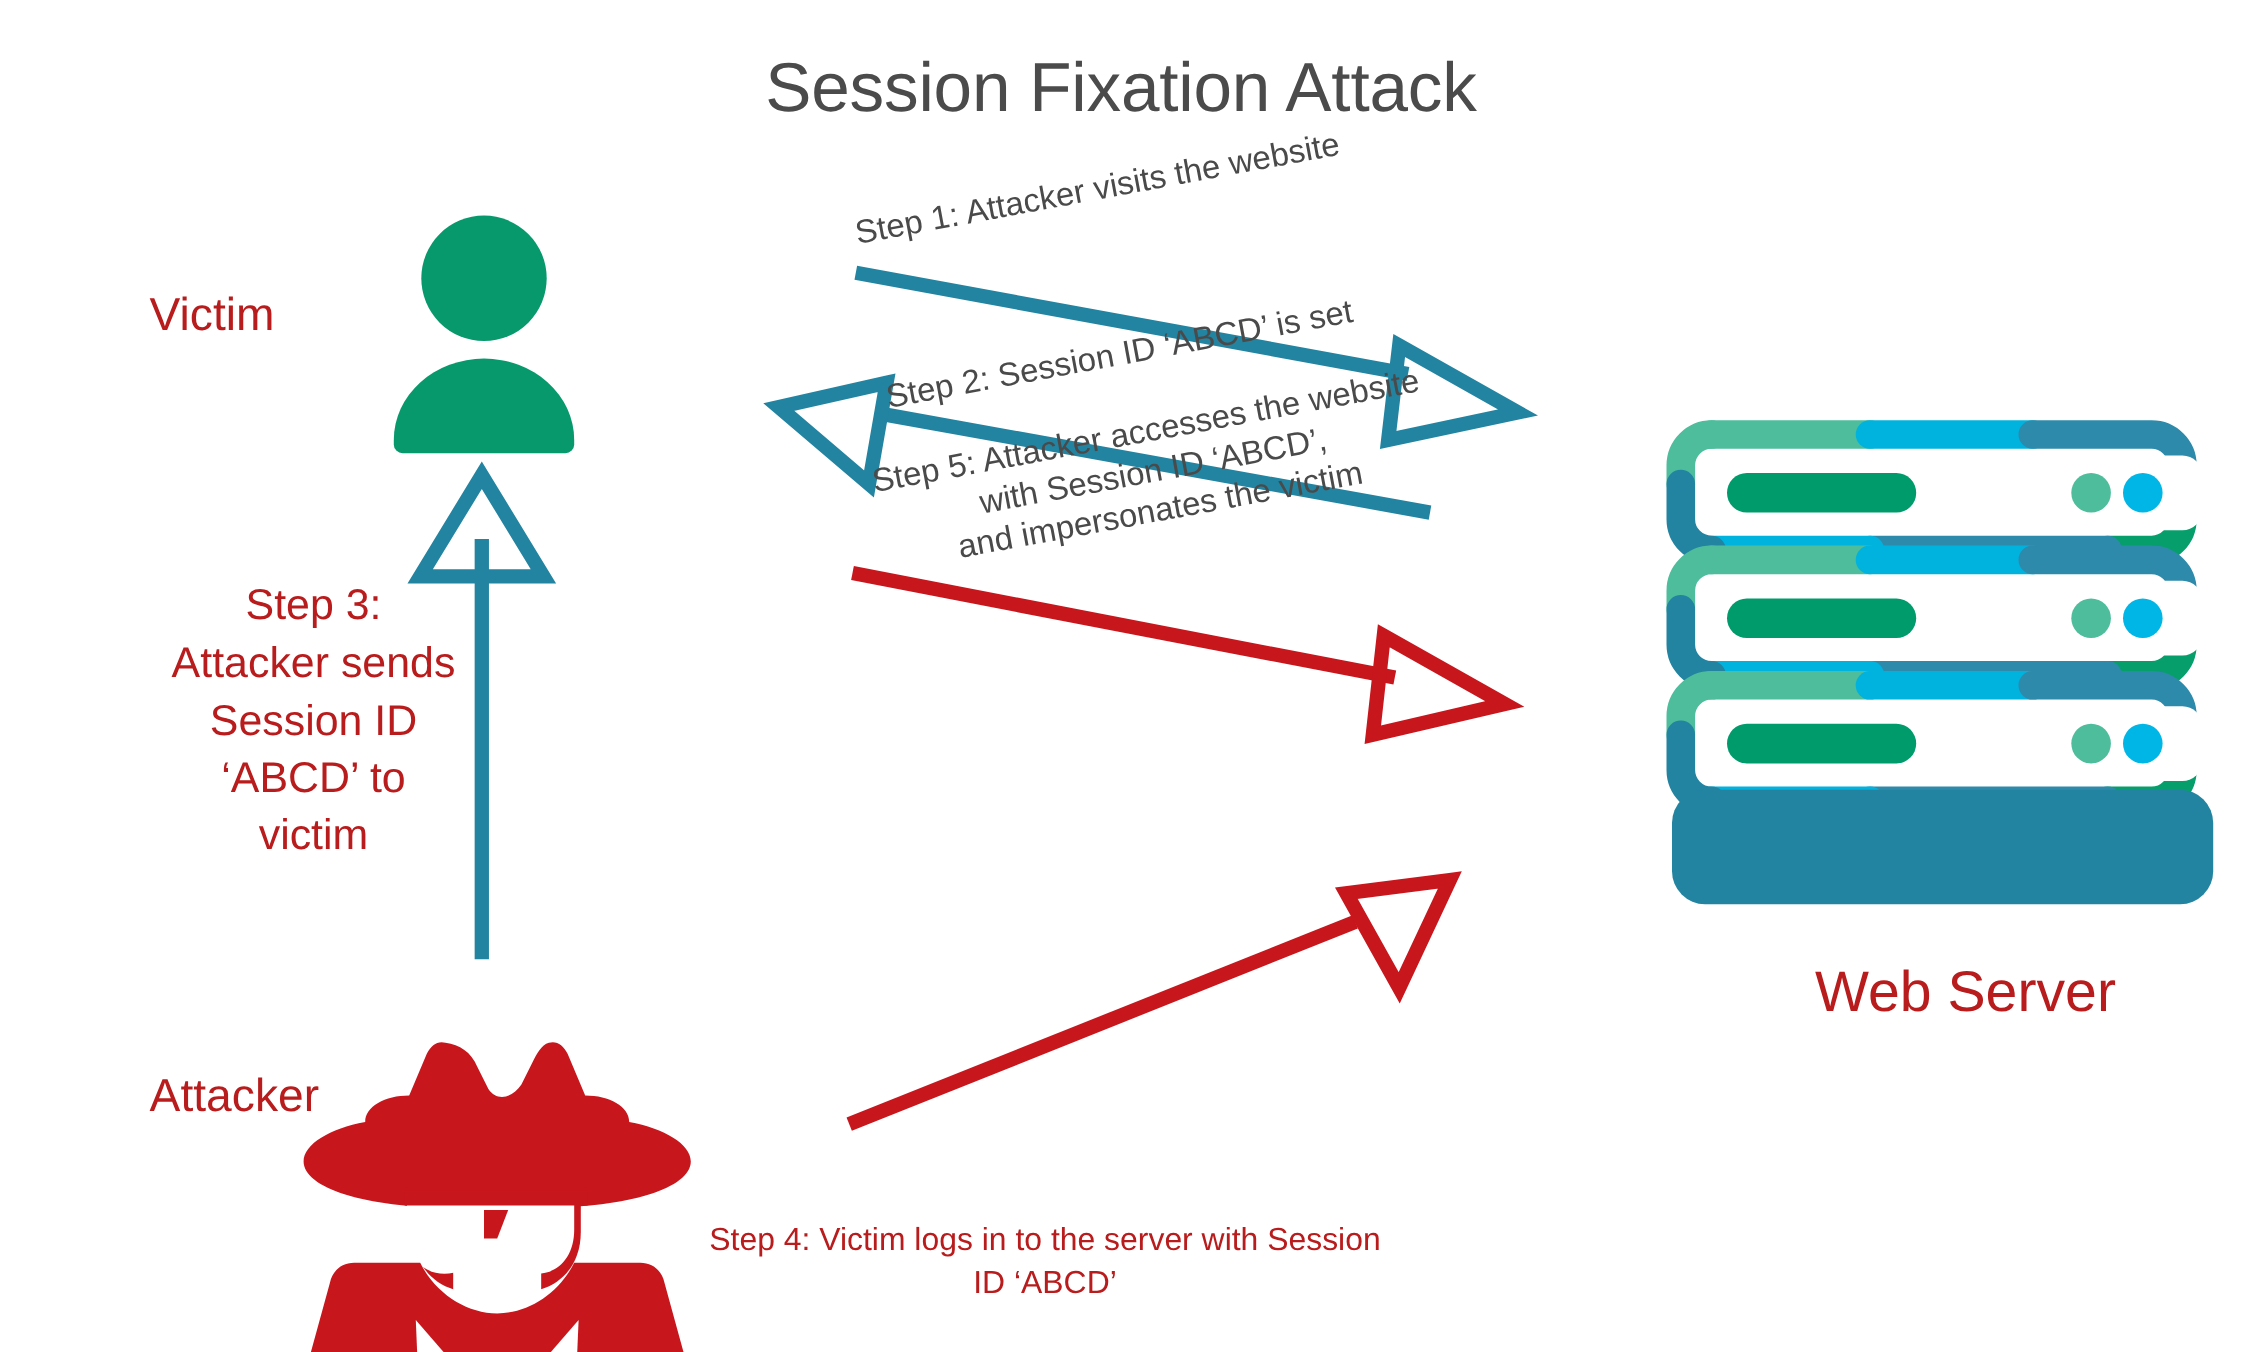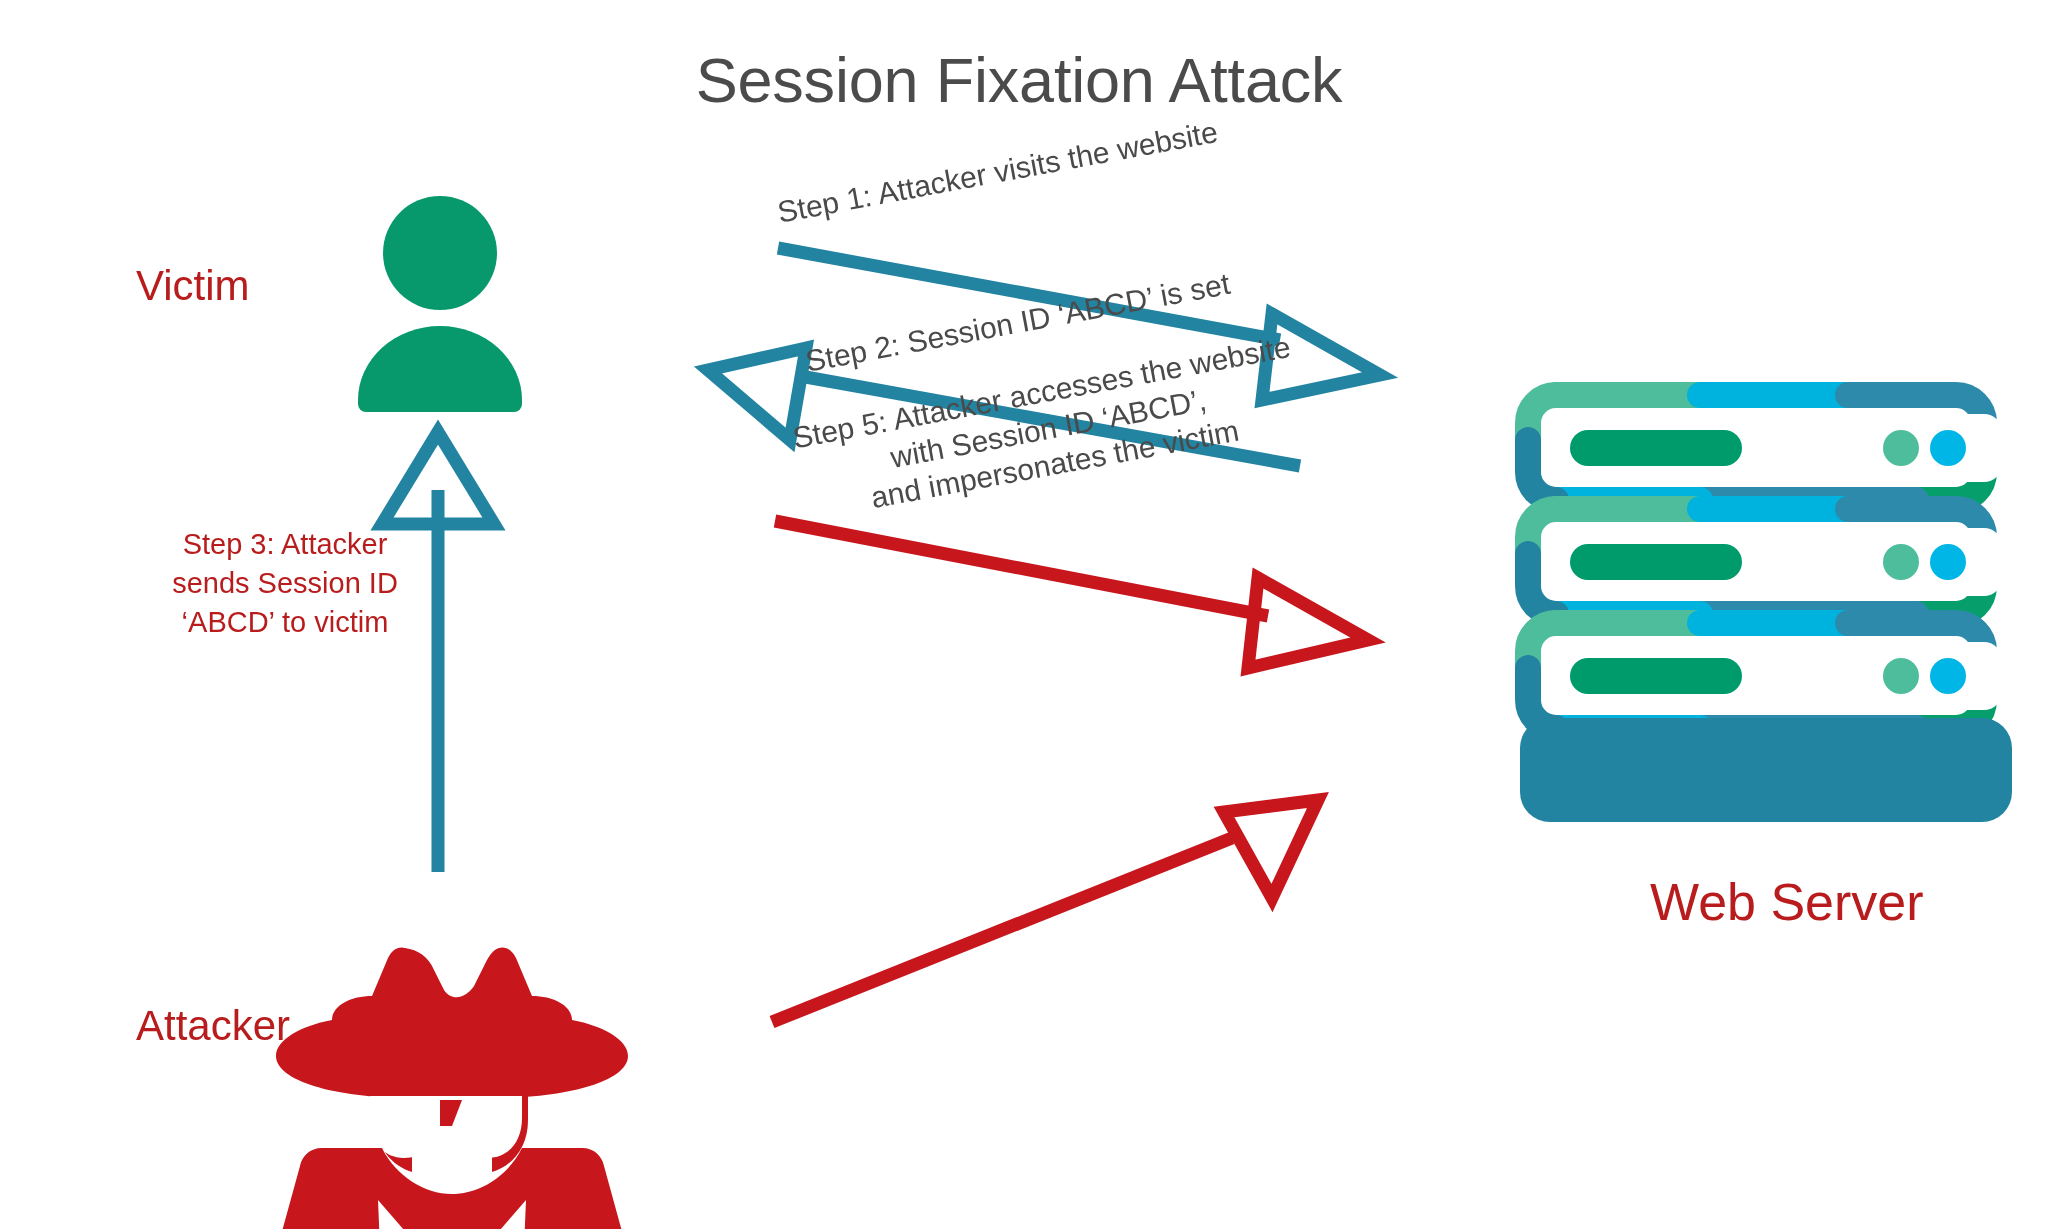--- a/index.html
+++ b/index.html
@@ -43,34 +43,34 @@
     color: #4b4b4b;
     letter-spacing: -0.2px;
   }
   #victim-label {
     left: 136px;
     top: 258px;
     font-size: 42px;
   }
   #attacker-label {
     left: 136px;
-    top: 998px;
+    top: 968px;
     font-size: 42px;
   }
   #webserver-label {
     left: 1650px;
     top: 868px;
     font-size: 52px;
   }
   #step3-label {
     left: 150px;
     top: 525px;
     width: 270px;
     text-align: center;
-    font-size: 29px;
+    font-size: 39px;
     white-space: normal;
   }
   #step4-label {
     left: 640px;
     top: 1108px;
     width: 620px;
     text-align: center;
     font-size: 29px;
     white-space: normal;
   }
@@ -289,14 +289,16 @@
   <div class="rot-label" id="step5-label">Step 5: Attacker accesses the website
 with Session ID ‘ABCD’,
 and impersonates the victim</div>
 
   <div class="txt" id="step3-label">Step 3:
 Attacker sends
 Session ID
 ‘ABCD’ to
 victim</div>
 
+  <div class="txt" id="step4-label">Step 4: Victim logs in to the server with
+Session ID ‘ABCD’</div>
 
 </div>
 
 </body></html>

